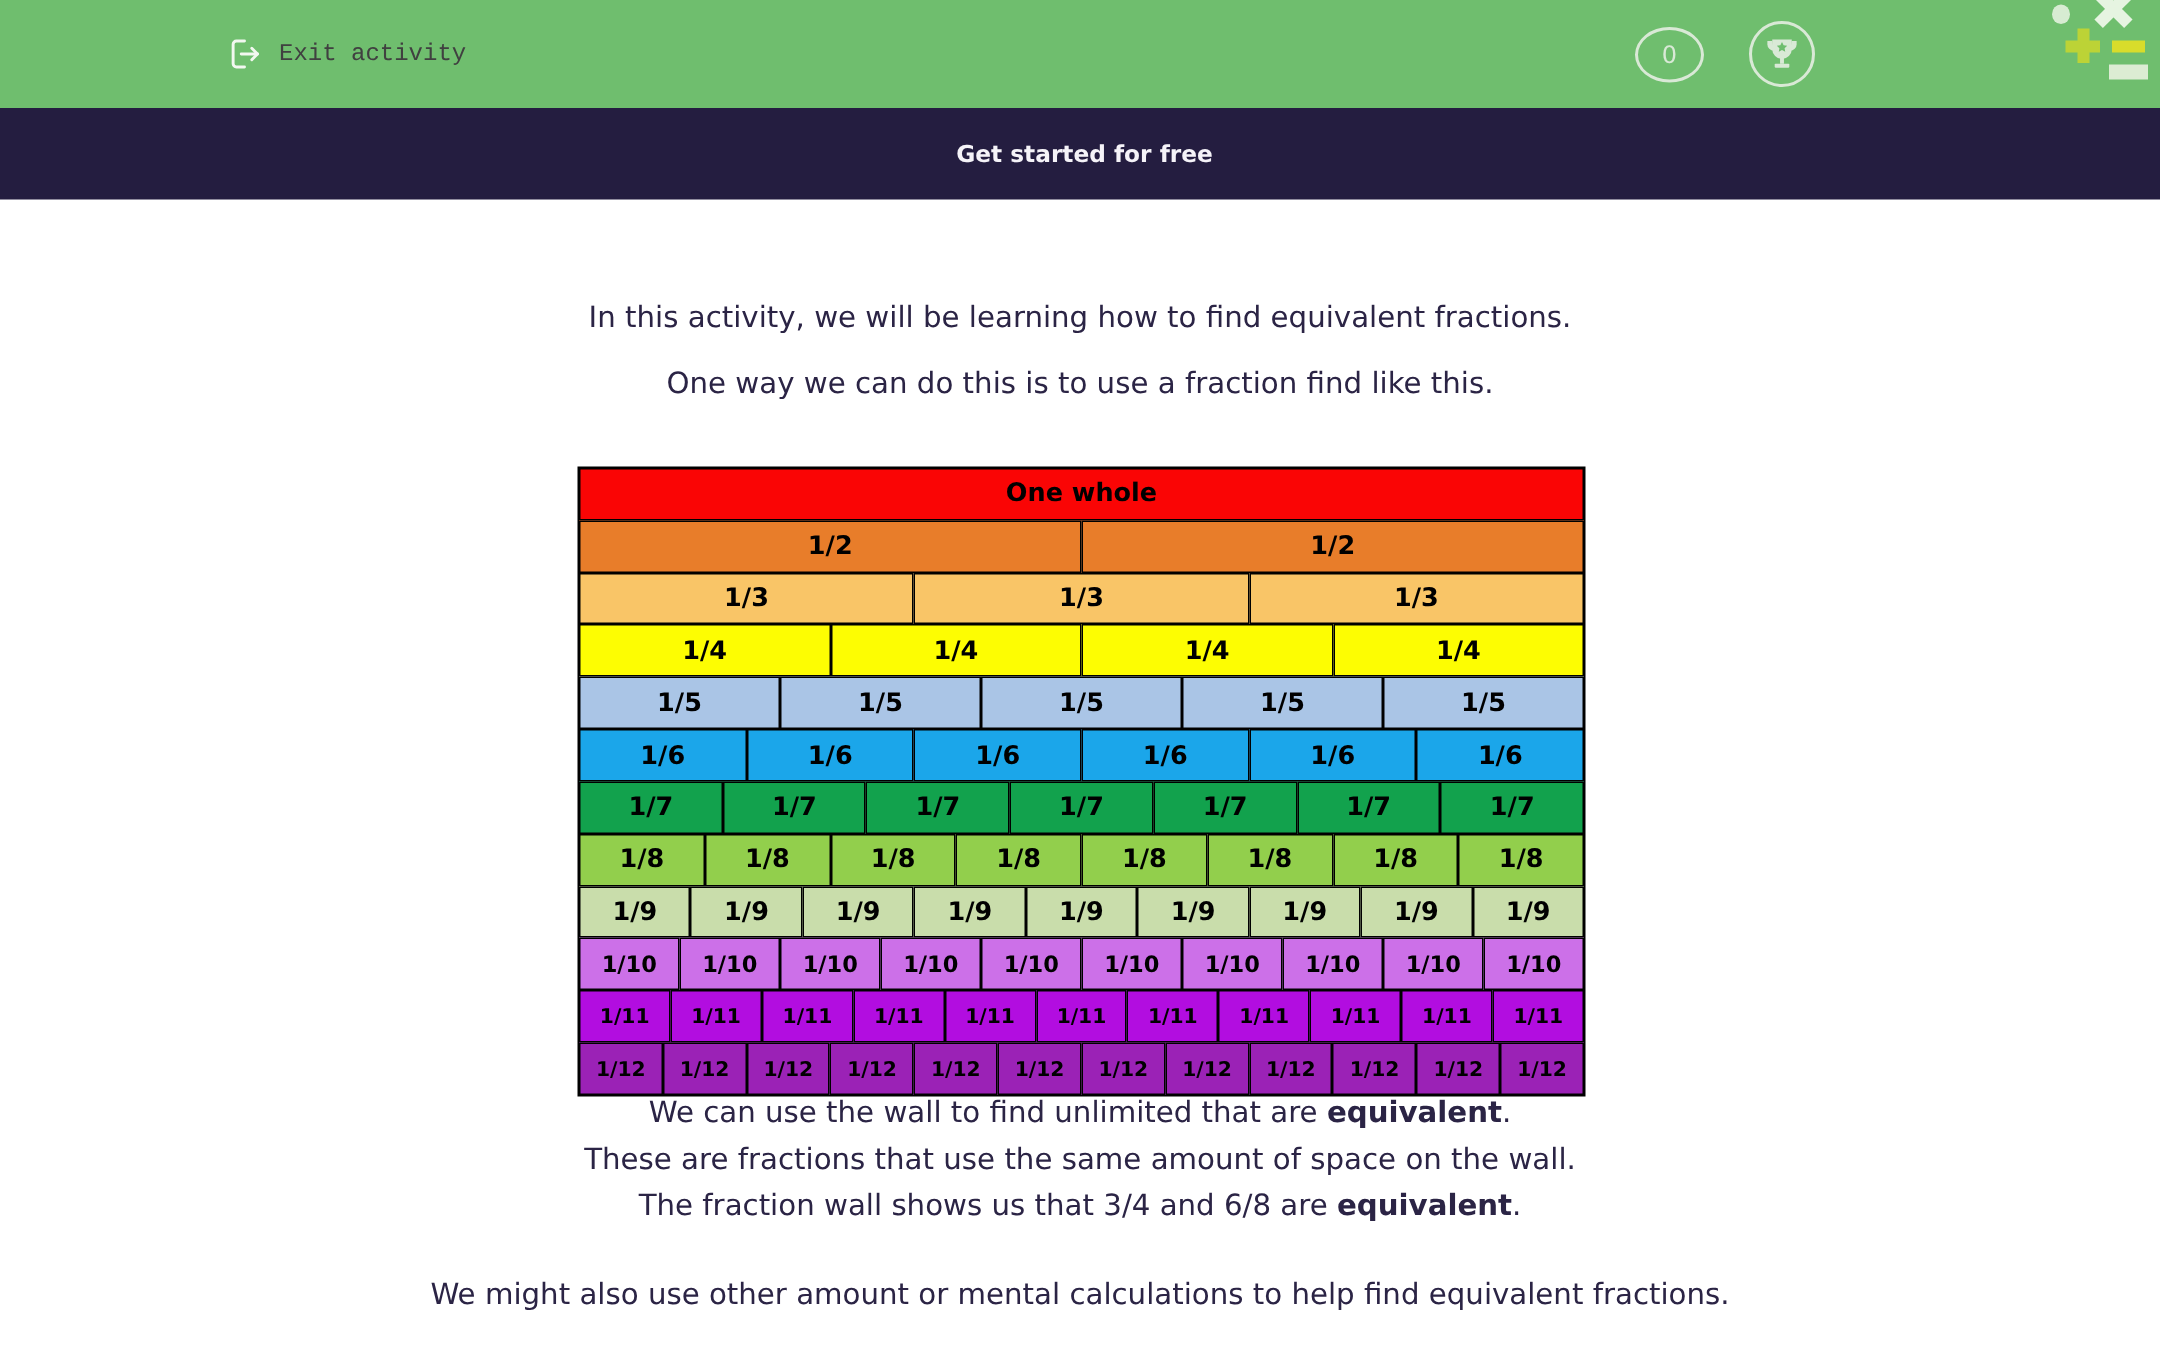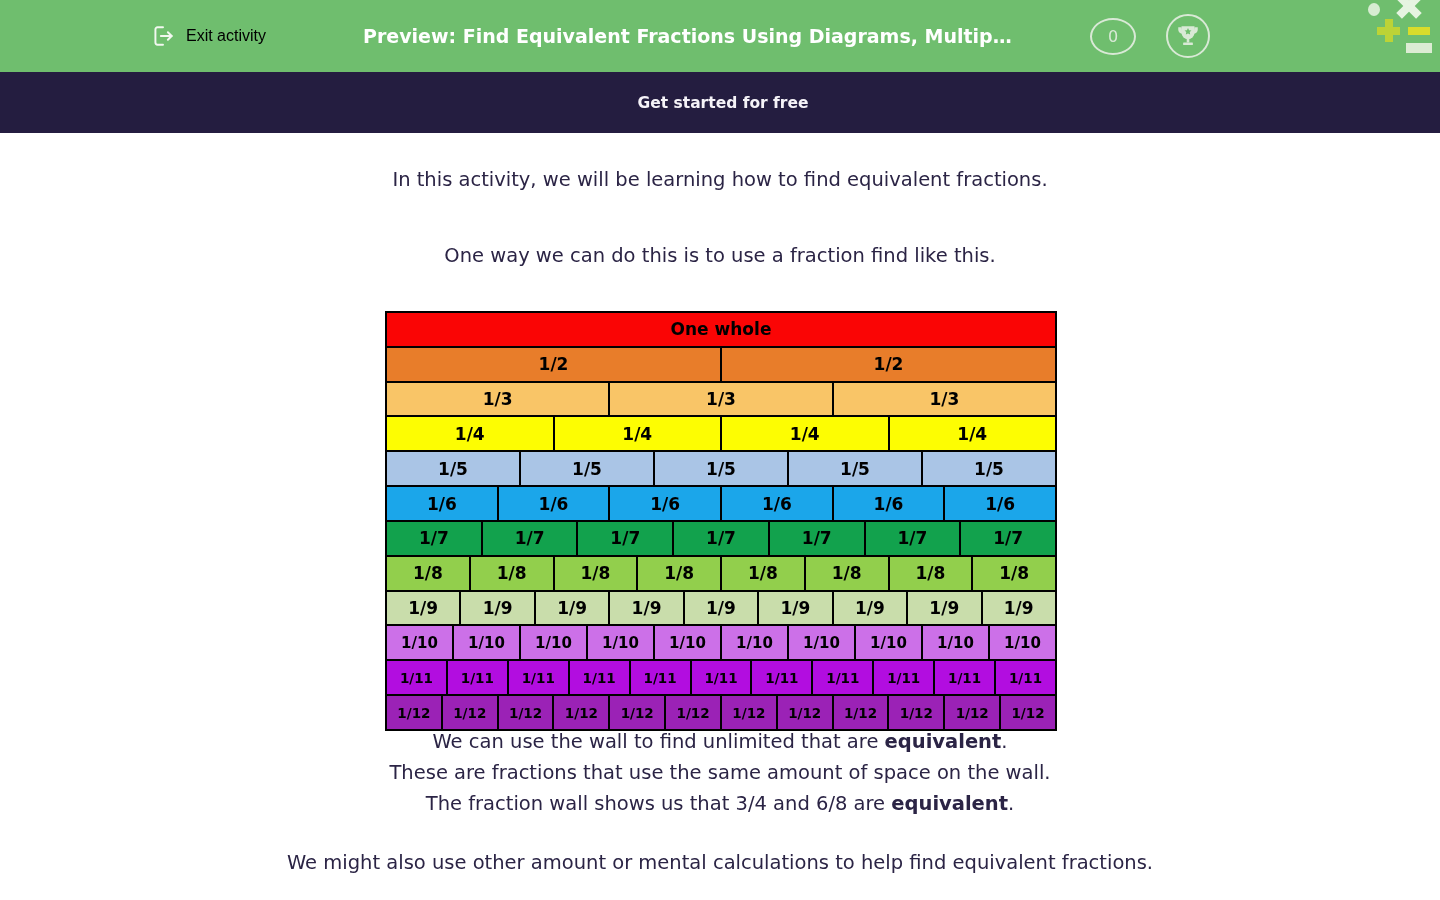--- a/index.html
+++ b/index.html
@@ -3,23 +3,23 @@
 <meta charset="utf-8">
 <style>
   * { margin:0; padding:0; box-sizing:border-box; }
   html,body { width:1440px; height:900px; background:#ffffff; overflow:hidden;
               font-family:"DejaVu Sans","Liberation Sans",sans-serif; }
 
   
   .header { position:absolute; left:0; top:0; width:1440px; height:72px;
             background:#6fbe6e; overflow:hidden; }
   .exit-btn { position:absolute; left:150px; top:0; height:72px; display:flex;
-              align-items:center; gap:10px; color:#000000; cursor:pointer;
+              align-items:center; gap:10px; color:#404040; cursor:pointer;
               background:none; border:none; font-size:16px;
-              font-family:Liberation Sans, sans-serif; }
+              font-family:Liberation Mono, monospace; }
   .hdr-title { position:absolute; left:363px; top:0; height:72px; display:flex;
                align-items:center; color:#ffffff; font-size:19px; font-weight:700;
                max-width:640px; white-space:nowrap; }
   .score-pill { position:absolute; left:1090px; top:18px; width:46px; height:37px;
                 border:2px solid #d9e9d6; border-radius:50%; color:#d9e9d6;
                 display:flex; align-items:center; justify-content:center;
                 font-size:16px; background:transparent; }
   .trophy-btn { position:absolute; left:1166px; top:14px; width:44px; height:44px;
                 border:2px solid #d9e9d6; border-radius:50%; background:transparent;
                 display:flex; align-items:center; justify-content:center; cursor:pointer; }
@@ -44,21 +44,21 @@
 
   
   .banner { position:absolute; left:0; top:72px; width:1440px; height:61px;
             background:#241d40; color:#f5f3f8; display:flex; align-items:center;
             justify-content:center; font-size:15.5px; }
   .banner b { font-weight:700; margin-left:6px; cursor:pointer; }
 
   
   .para { position:absolute; left:0; width:1440px; text-align:center;
           color:#2b2445; font-size:19.5px; font-weight:500; }
-  #p1 { top:168px; }
+  #p1 { top:200px; }
   #p2 { top:244px; }
   #p3 { top:726px; line-height:31px; }
   #p4 { top:851px; }
   .para b { font-weight:700; }
 
   
   .wall { position:absolute; left:385px; top:311px; width:672px; height:420px;
           display:flex; flex-direction:column; border:1px solid #000; }
   .fw-row { flex:1; display:flex; }
   .fw-cell { flex:1; display:flex; align-items:center; justify-content:center;
@@ -73,21 +73,20 @@
     <span style="display:flex;">
       <svg width="26" height="26" viewBox="0 0 24 24" fill="none" stroke="#f2f8f0" stroke-width="1.8" stroke-linecap="round" stroke-linejoin="round">
         <path d="M12 4 H7 a2 2 0 0 0 -2 2 v12 a2 2 0 0 0 2 2 h5"></path>
         <path d="M10 12 h10"></path>
         <path d="M16.5 8.5 L20 12 L16.5 15.5"></path>
       </svg>
     </span>
     <span>Exit activity</span>
   </button>
 
-  <div class="hdr-title">Preview: Find Equivalent Fractions Using Diagrams, Multip…</div>
 
   <div class="score-pill">
     <span>0</span>
   </div>
 
   <button class="trophy-btn">
     <span style="display:flex;">
       <svg width="26" height="26" viewBox="0 0 24 24">
         <g fill="#d9e9d6">
           <path d="M6 3 h12 v6 a6 6 0 0 1 -12 0 z"></path>

